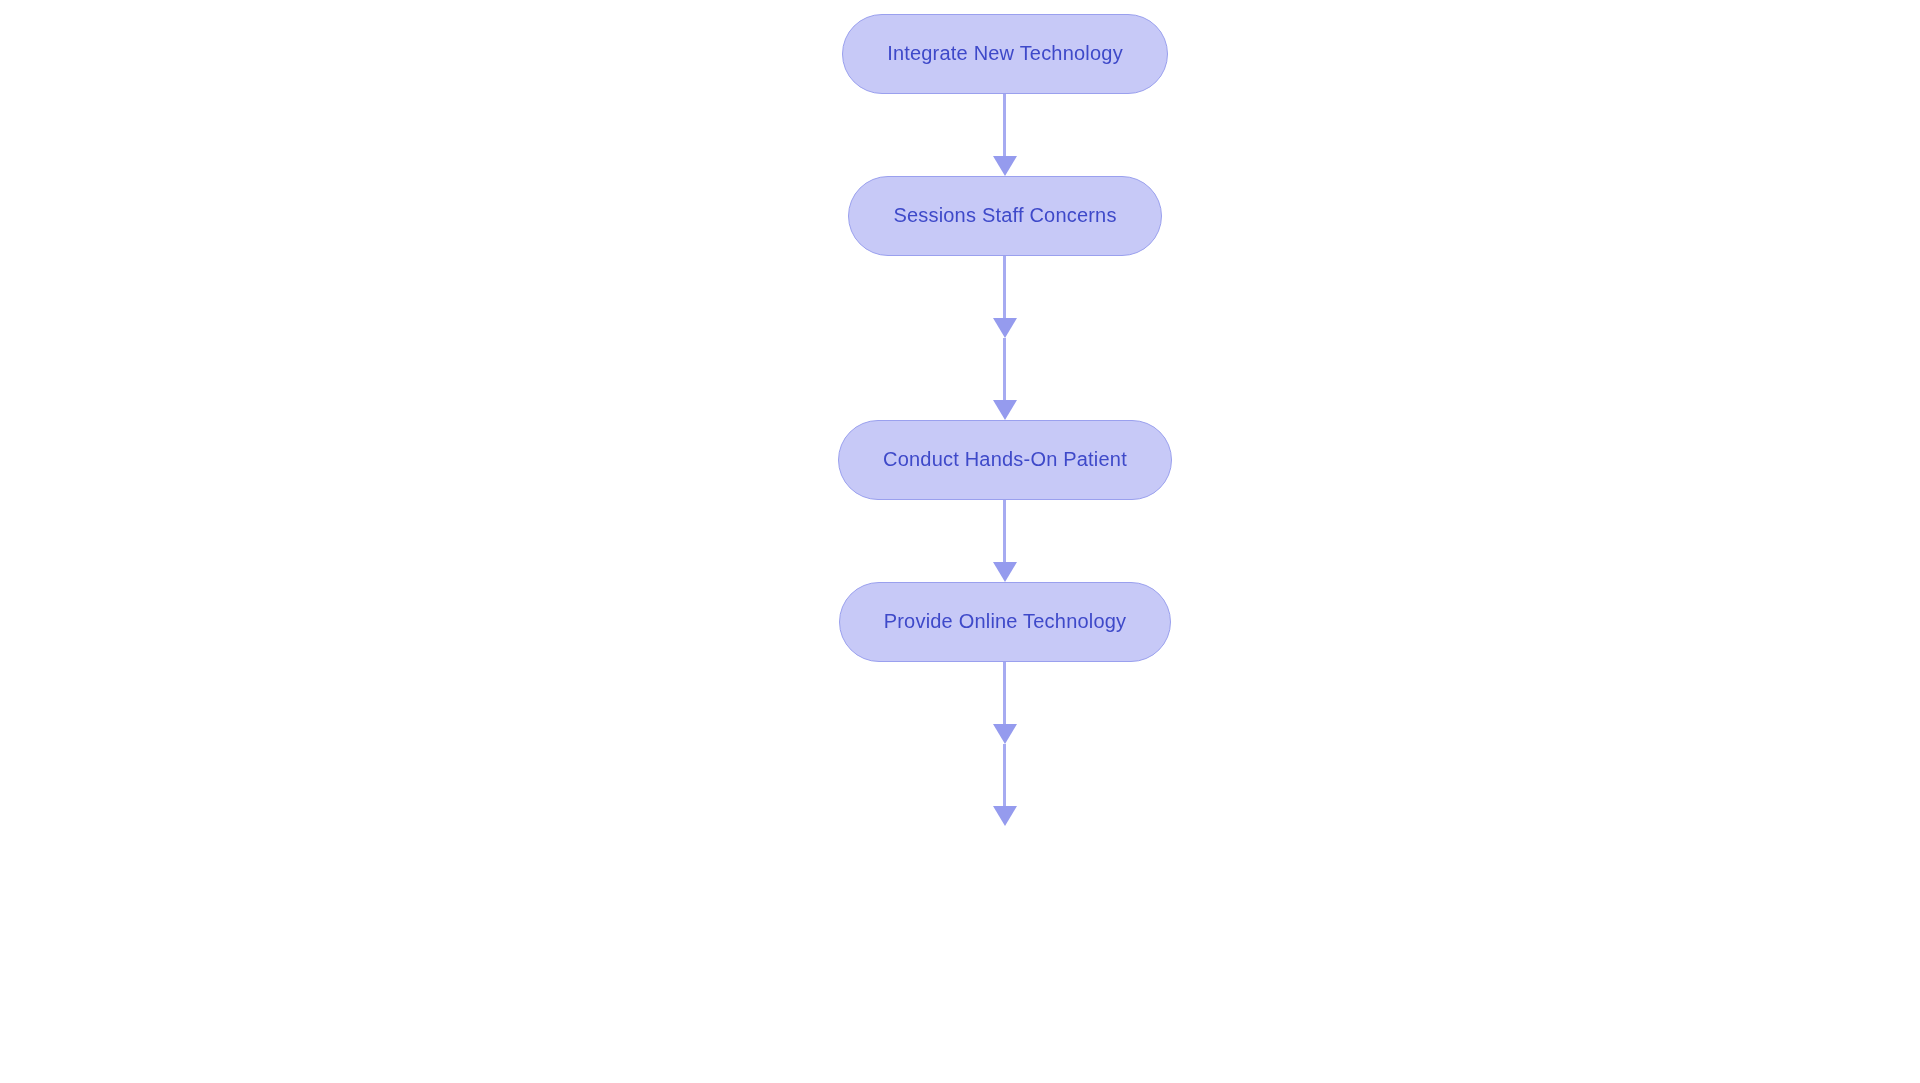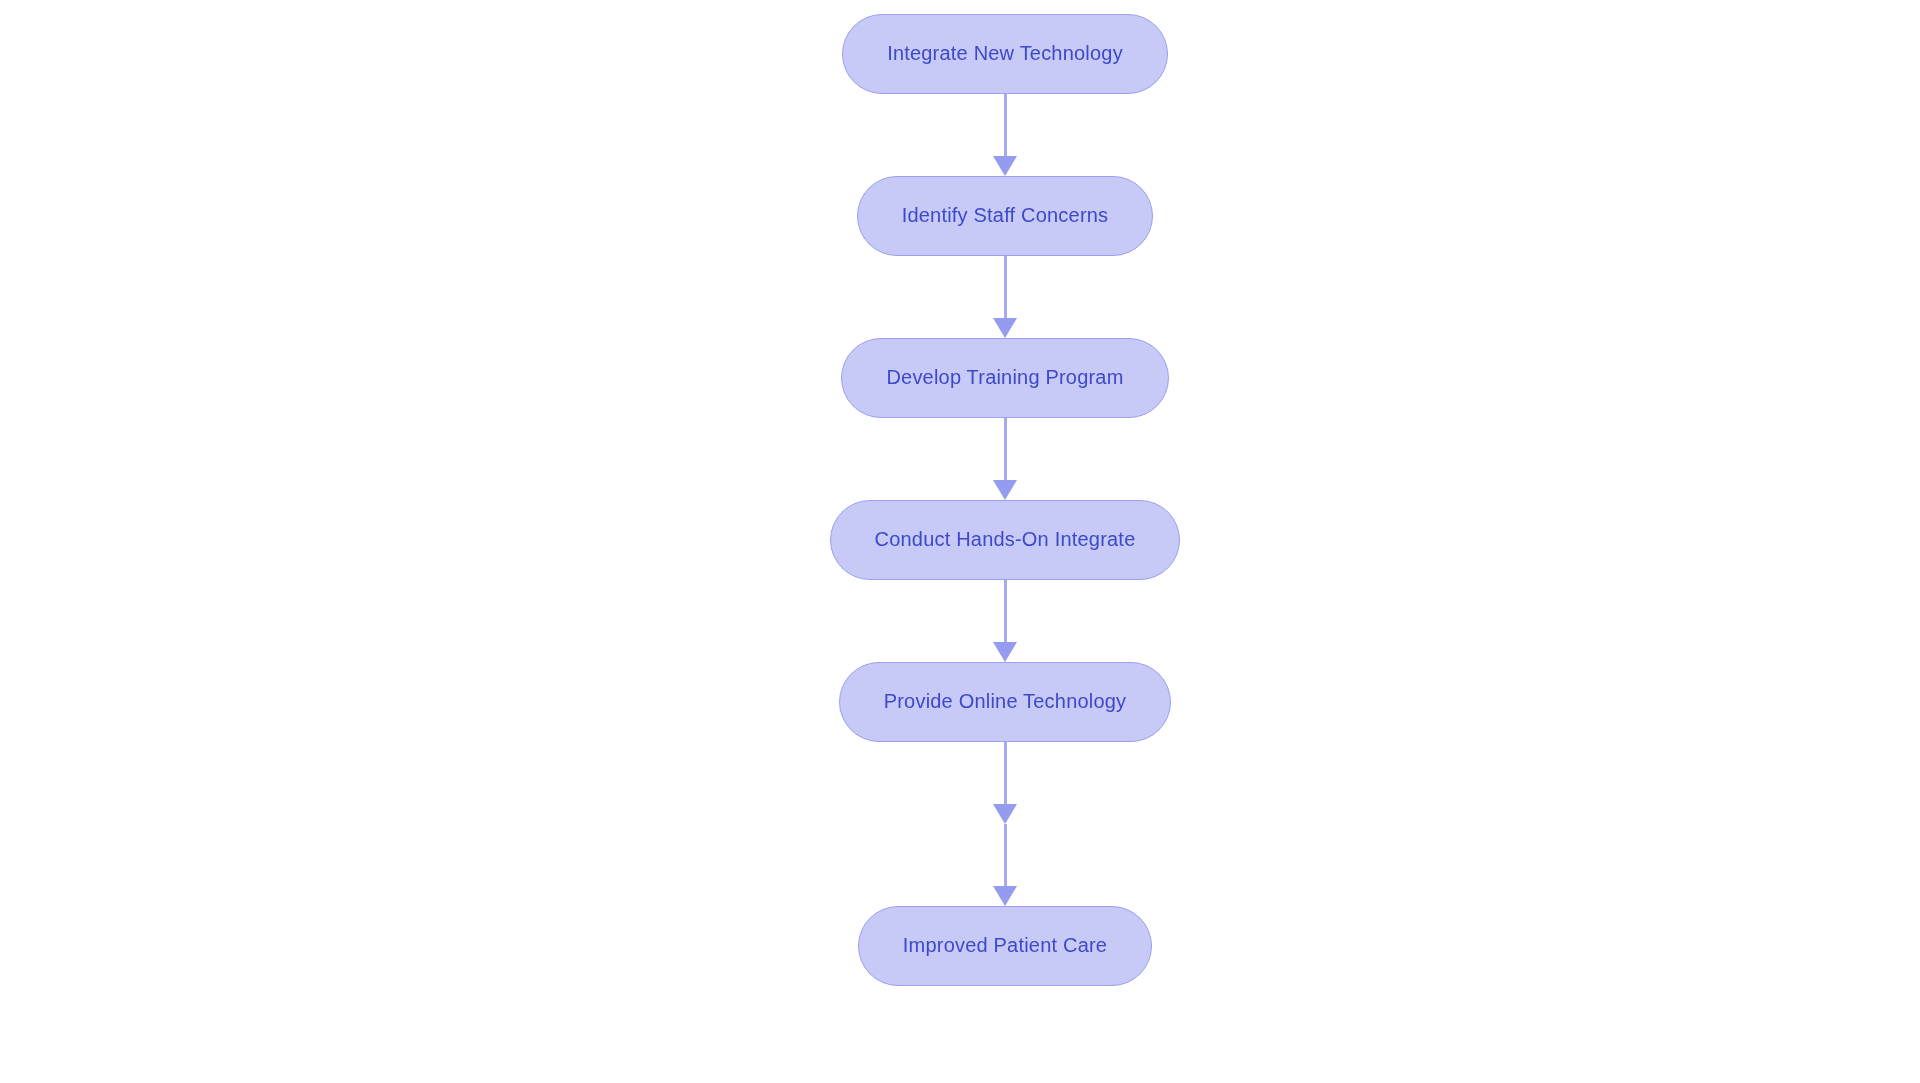--- a/index.html
+++ b/index.html
@@ -82,39 +82,36 @@
       <div class="node">
         <span class="node-label">Integrate New Technology</span>
       </div>
 
       <div class="arrow">
         <div class="arrow-line"></div>
         <div class="arrow-head"></div>
       </div>
 
       <div class="node">
-        <span class="node-label">Identify Staff Concerns</span>
+        <span class="node-label">Sessions Staff Concerns</span>
       </div>
 
       <div class="arrow">
         <div class="arrow-line"></div>
         <div class="arrow-head"></div>
       </div>
 
-      <div class="node">
-        <span class="node-label">Develop Training Program</span>
-      </div>
 
       <div class="arrow">
         <div class="arrow-line"></div>
         <div class="arrow-head"></div>
       </div>
 
       <div class="node">
-        <span class="node-label">Conduct Hands-On Integrate</span>
+        <span class="node-label">Conduct Hands-On Patient</span>
       </div>
 
       <div class="arrow">
         <div class="arrow-line"></div>
         <div class="arrow-head"></div>
       </div>
 
       <div class="node">
         <span class="node-label">Provide Online Technology</span>
       </div>
@@ -123,19 +120,16 @@
         <div class="arrow-line"></div>
         <div class="arrow-head"></div>
       </div>
 
 
       <div class="arrow">
         <div class="arrow-line"></div>
         <div class="arrow-head"></div>
       </div>
 
-      <div class="node">
-        <span class="node-label">Improved Patient Care</span>
-      </div>
 
     </div>
   </div>
 </div>
 
 </body></html>

